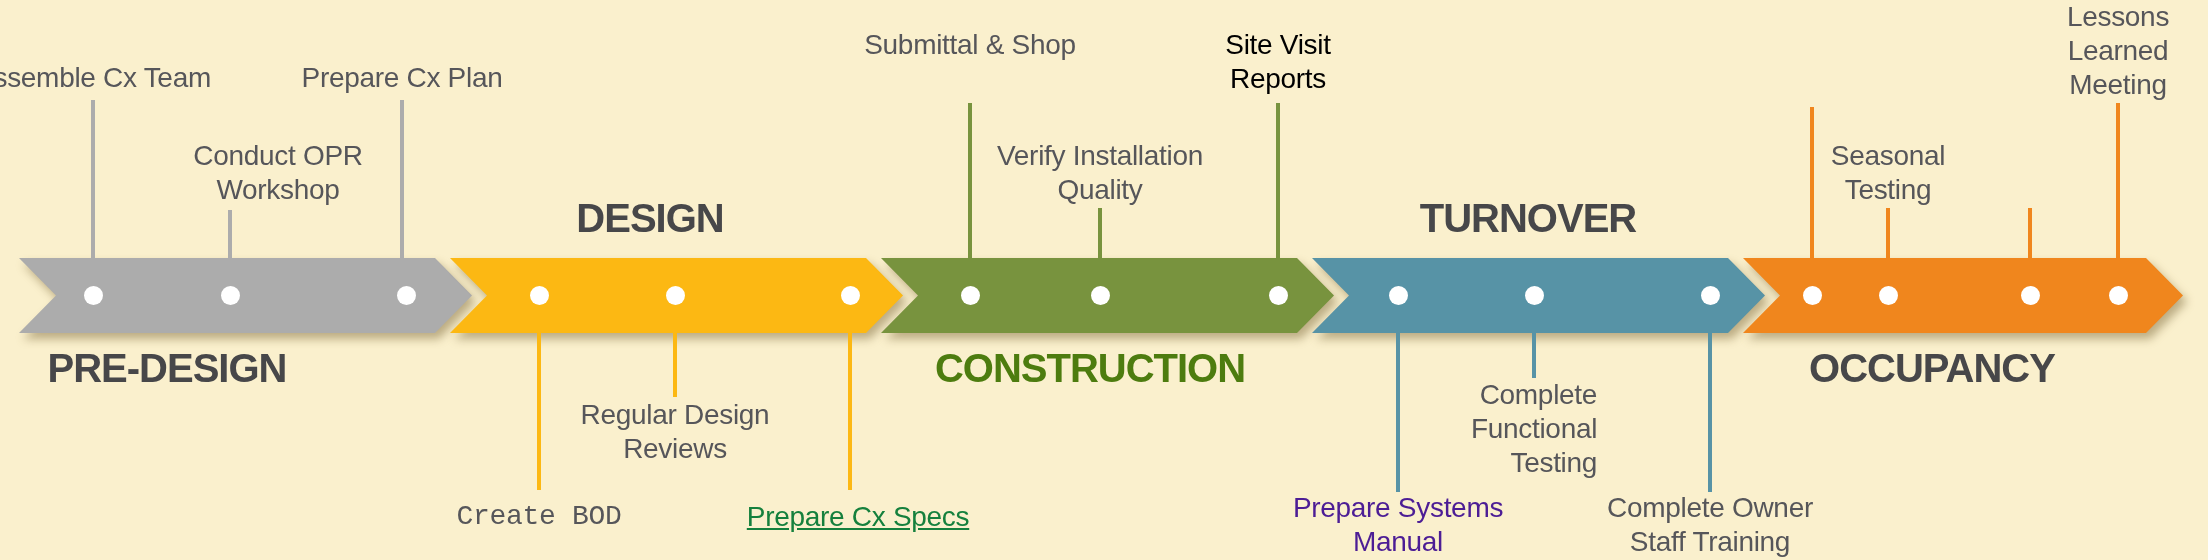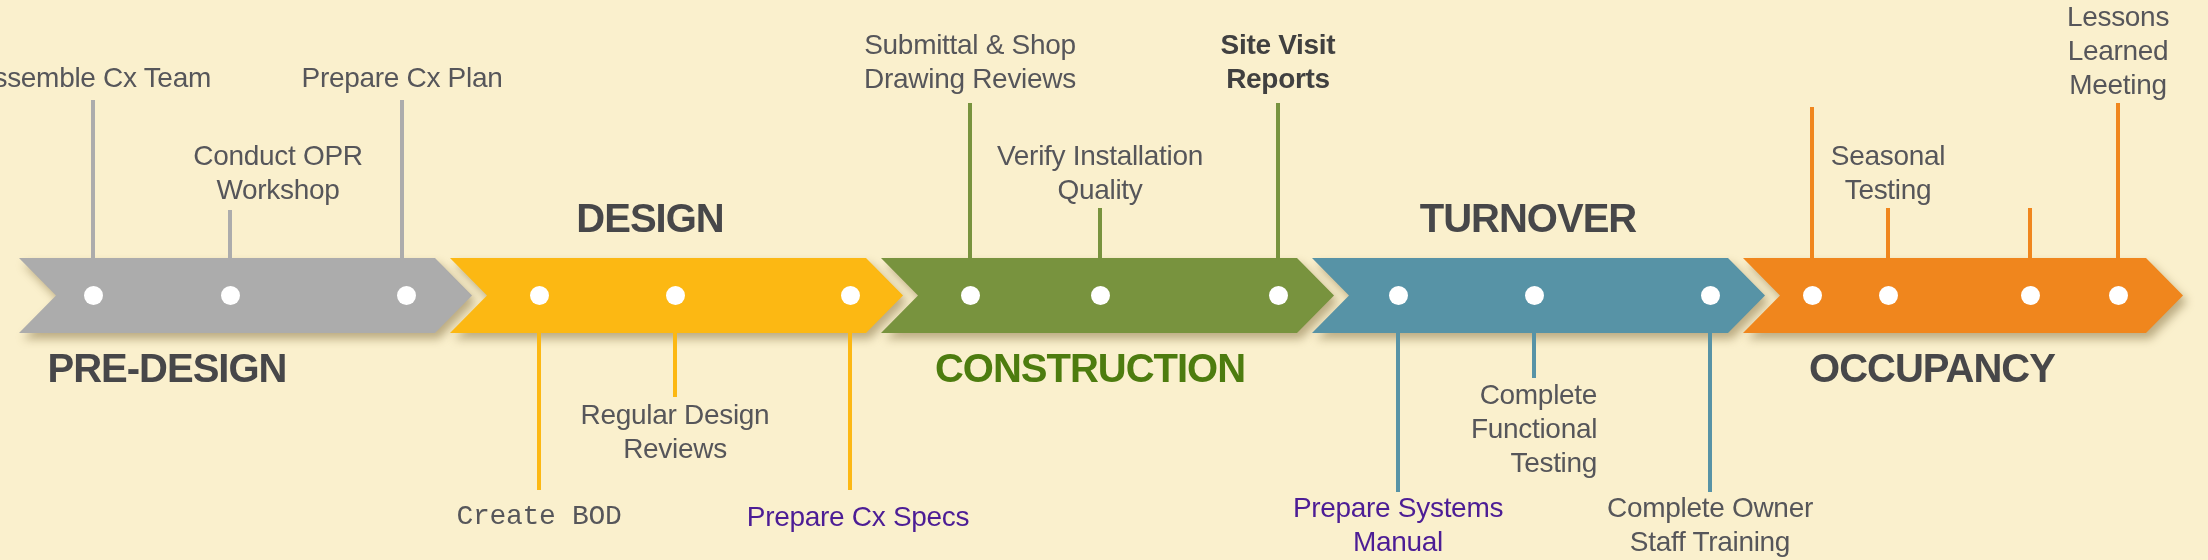--- a/index.html
+++ b/index.html
@@ -89,42 +89,41 @@
     <div class="milestone-line" style="left: 539px; top: 333px; height: 157px; background: rgb(252, 184, 19);"></div>
     <div class="milestone-text" style="left: 539px; top: 500px; color: rgb(86, 86, 90); font-family: Liberation Mono, monospace;">
       <div>Create BOD</div>
     </div>
     <div class="milestone-line" style="left: 675px; top: 333px; height: 64px; background: rgb(252, 184, 19);"></div>
     <div class="milestone-text" style="left: 675px; top: 398px; color: rgb(86, 86, 90);">
       <div>Regular Design</div>
       <div>Reviews</div>
     </div>
     <div class="milestone-line" style="left: 850px; top: 333px; height: 157px; background: rgb(252, 184, 19);"></div>
-    <div class="milestone-text" style="left: 858px; top: 500px; color: #4c1d95;">
+    <div class="milestone-text" style="left: 858px; top: 500px; color: #15803d; text-decoration: underline;">
       <div>Prepare Cx Specs</div>
     </div>
     <div class="dot" style="left: 529.5px; top: 286px;"></div>
     <div class="dot" style="left: 665.5px; top: 286px;"></div>
     <div class="dot" style="left: 840.5px; top: 286px;"></div>
     <div class="phase-label" style="left: 650px; top: 218px; color: rgb(71, 71, 73);">DESIGN</div>
     <div class="arrow-wrap" style="left: 881px; top: 258px; width: 453px; height: 75px;">
       <div class="arrow-shape" style="background: rgb(120, 147, 62);"></div>
     </div>
     <div class="milestone-line" style="left: 970px; top: 103px; height: 155px; background: rgb(120, 147, 62);"></div>
     <div class="milestone-text" style="left: 970px; top: 28px; color: rgb(86, 86, 90);">
       <div>Submittal &amp; Shop</div>
-      <div>Drawing Reviews</div>
     </div>
     <div class="milestone-line" style="left: 1100px; top: 208px; height: 50px; background: rgb(120, 147, 62);"></div>
     <div class="milestone-text" style="left: 1100px; top: 139px; color: rgb(86, 86, 90);">
       <div>Verify Installation</div>
       <div>Quality</div>
     </div>
     <div class="milestone-line" style="left: 1278px; top: 103px; height: 155px; background: rgb(120, 147, 62);"></div>
-    <div class="milestone-text" style="left: 1278px; top: 28px; color: #404040; font-weight: bold;">
+    <div class="milestone-text" style="left: 1278px; top: 28px; color: #000000;">
       <div>Site Visit</div>
       <div>Reports</div>
     </div>
     <div class="dot" style="left: 960.5px; top: 286px;"></div>
     <div class="dot" style="left: 1090.5px; top: 286px;"></div>
     <div class="dot" style="left: 1268.5px; top: 286px;"></div>
     <div class="phase-label" style="left: 1090px; top: 368px; color: #4d7c0f;">CONSTRUCTION</div>
     <div class="arrow-wrap" style="left: 1312px; top: 258px; width: 453px; height: 75px;">
       <div class="arrow-shape" style="background: rgb(87, 147, 166);"></div>
     </div>

